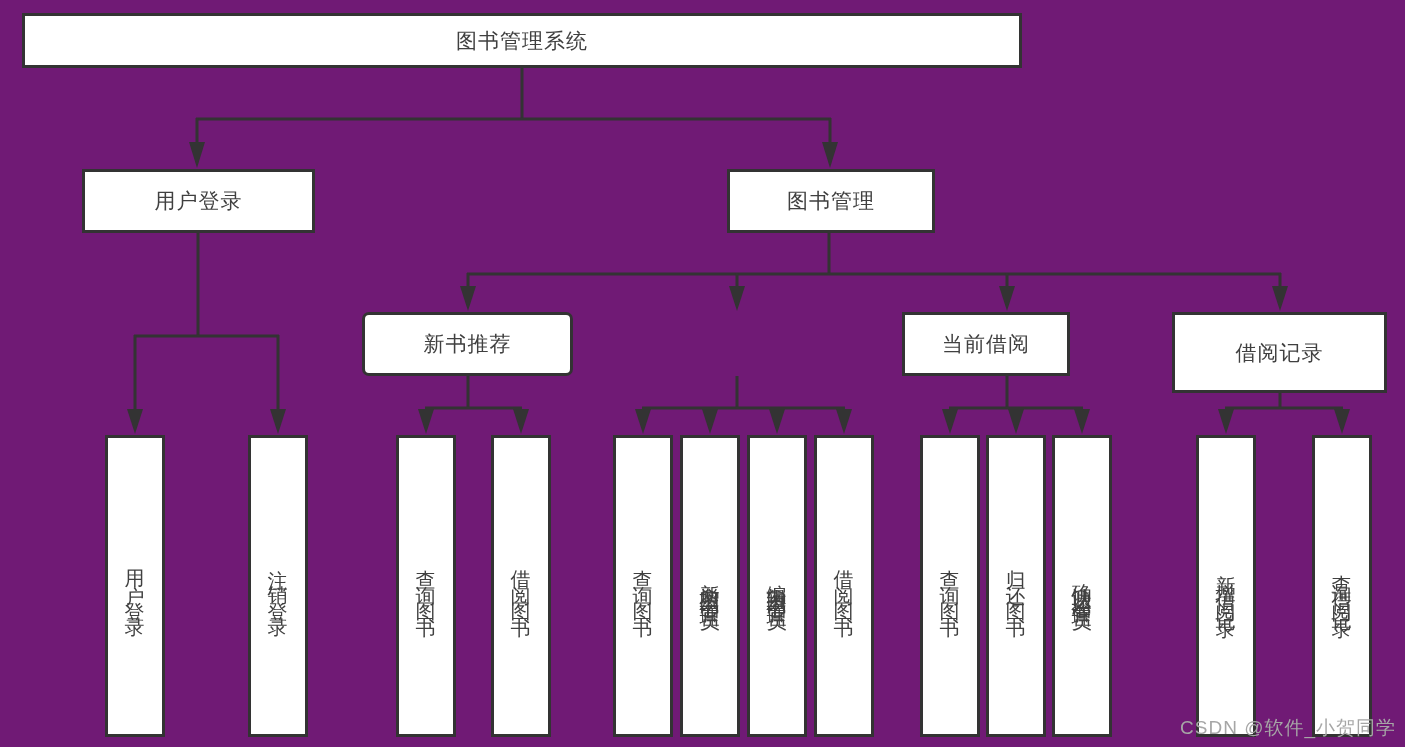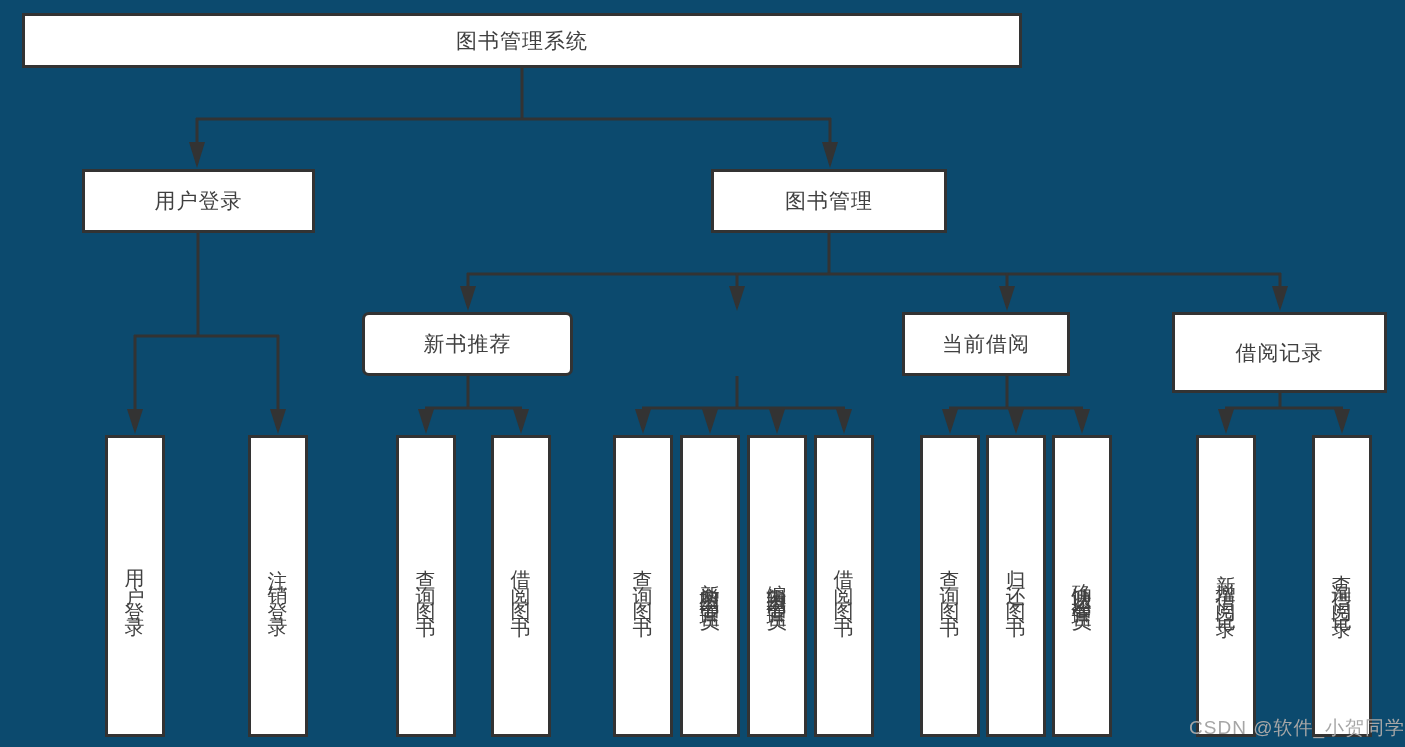--- a/index.html
+++ b/index.html
@@ -1,17 +1,17 @@
 <!DOCTYPE html>
 <html><head>
 <meta charset="utf-8">
 <style>
   html, body { margin:0; padding:0; background:#ffffff; }
   .canvas {
-    position:relative; width:1405px; height:747px; background:#0c4a6e;
+    position:relative; width:1405px; height:747px; background:#701a75;
     font-family:"Liberation Sans", sans-serif; overflow:hidden;
   }
   svg.connectors { position:absolute; left:0; top:0; }
   .hbox {
     position:absolute; box-sizing:border-box;
     border:3px solid #333333; background:#ffffff;
     display:flex; align-items:center; justify-content:center;
     font-size:21px; color:#404040; letter-spacing:1px; white-space:nowrap;
   }
   .leaf {
@@ -19,21 +19,21 @@
     border:3px solid #333333; background:#ffffff;
     display:flex; align-items:center; justify-content:center;
   }
   .leaf span {
     writing-mode:vertical-rl; text-orientation:mixed;
     font-size:20px; color:#404040; letter-spacing:16px; line-height:1;
   }
   .leaf.mid span  { letter-spacing:9px; }
   .leaf.long span { letter-spacing:4px; }
   .watermark {
-    position:absolute; right:0; bottom:6px;
+    position:absolute; right:9px; bottom:6px;
     font-size:19px; color:#a6a6a6; letter-spacing:1px; white-space:nowrap;
   }
 </style>
 </head>
 <body>
 
 <div class="canvas">
 
   <svg class="connectors" width="1405" height="747" viewBox="0 0 1405 747">
     <g stroke="#333333" stroke-width="3" fill="none">
@@ -86,21 +86,21 @@
       <polygon points="1008,409 1024,409 1016,434"></polygon>
       <polygon points="1074,409 1090,409 1082,434"></polygon>
       <polygon points="1218,409 1234,409 1226,434"></polygon>
       <polygon points="1334,409 1350,409 1342,434"></polygon>
     </g>
   </svg>
 
   <div class="hbox" style="left:22px;top:13px;width:1000px;height:55px;">图书管理系统</div>
 
   <div class="hbox" style="left:82px;top:169px;width:233px;height:64px;">用户登录</div>
-  <div class="hbox" style="left:711px;top:169px;width:236px;height:64px;">图书管理</div>
+  <div class="hbox" style="left:727px;top:169px;width:208px;height:64px;">图书管理</div>
 
   <div class="hbox" style="left:362px;top:312px;width:211px;height:64px;border-radius:7px;">新书推荐</div>
   <div class="hbox" style="left:902px;top:312px;width:168px;height:64px;">当前借阅</div>
   <div class="hbox" style="left:1172px;top:312px;width:215px;height:81px;">借阅记录</div>
 
   <div class="leaf" style="left:105px;">
     <span>用户登录</span>
     </div>
   <div class="leaf" style="left:248px;">
     <span>注销登录</span>

